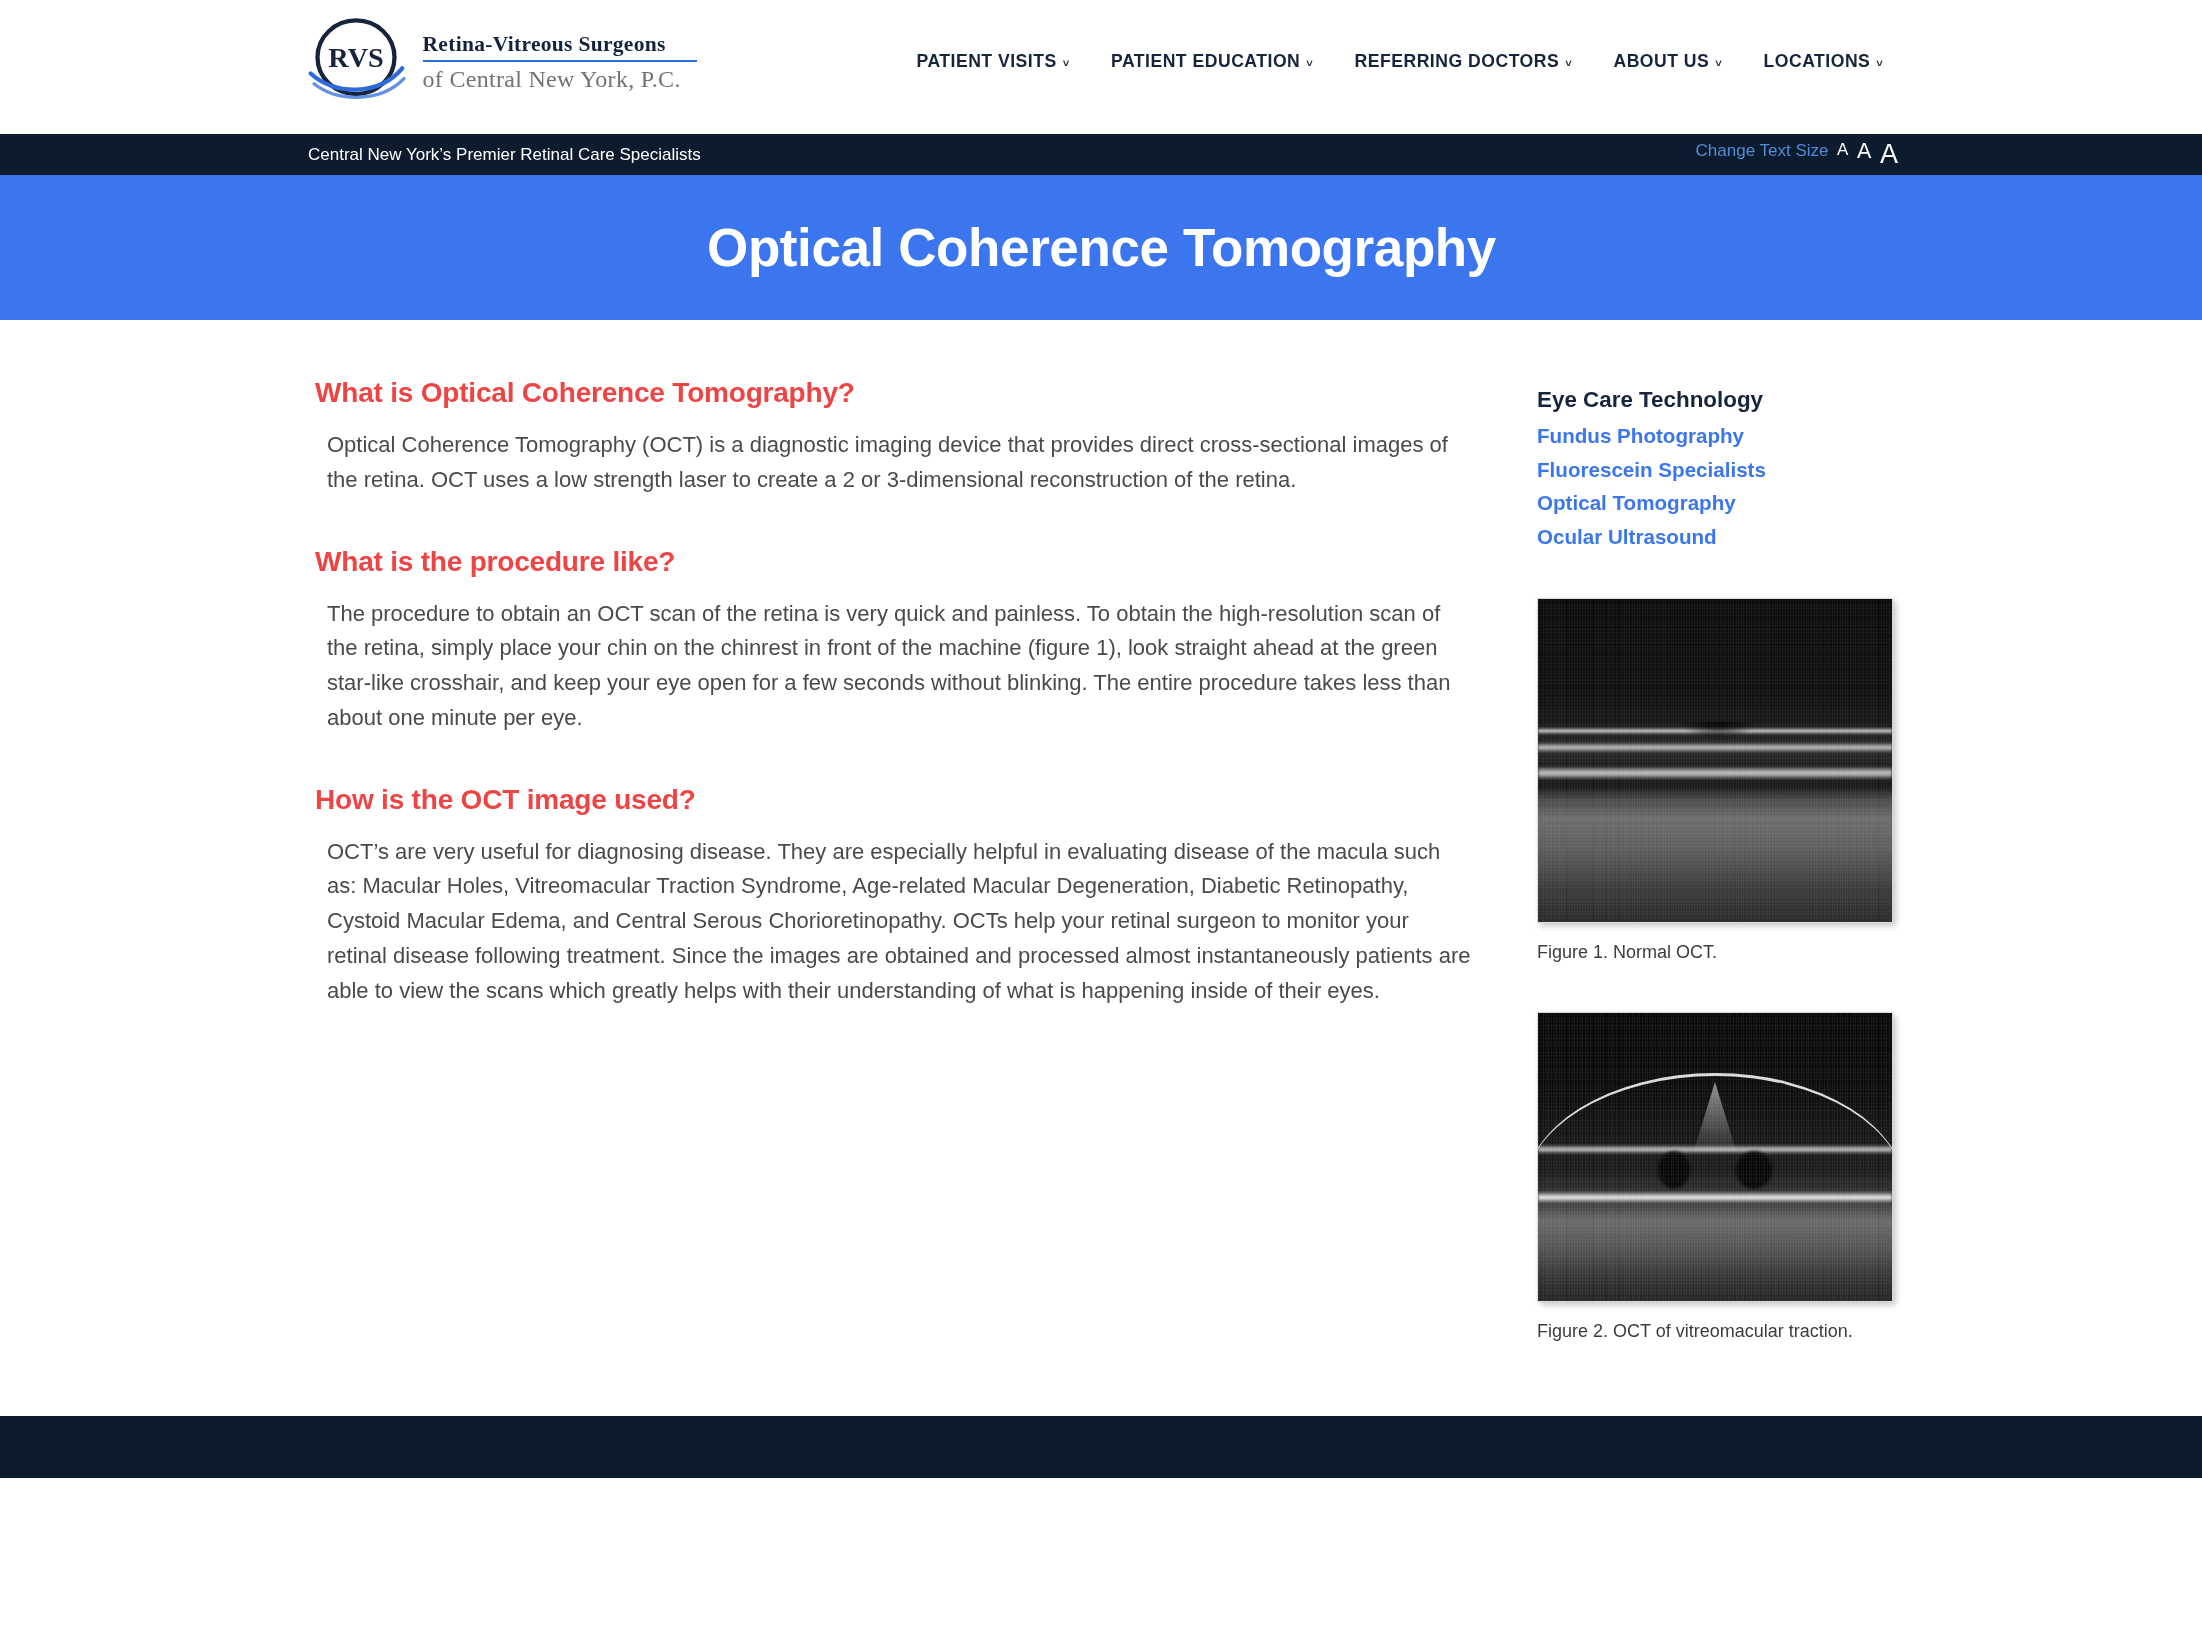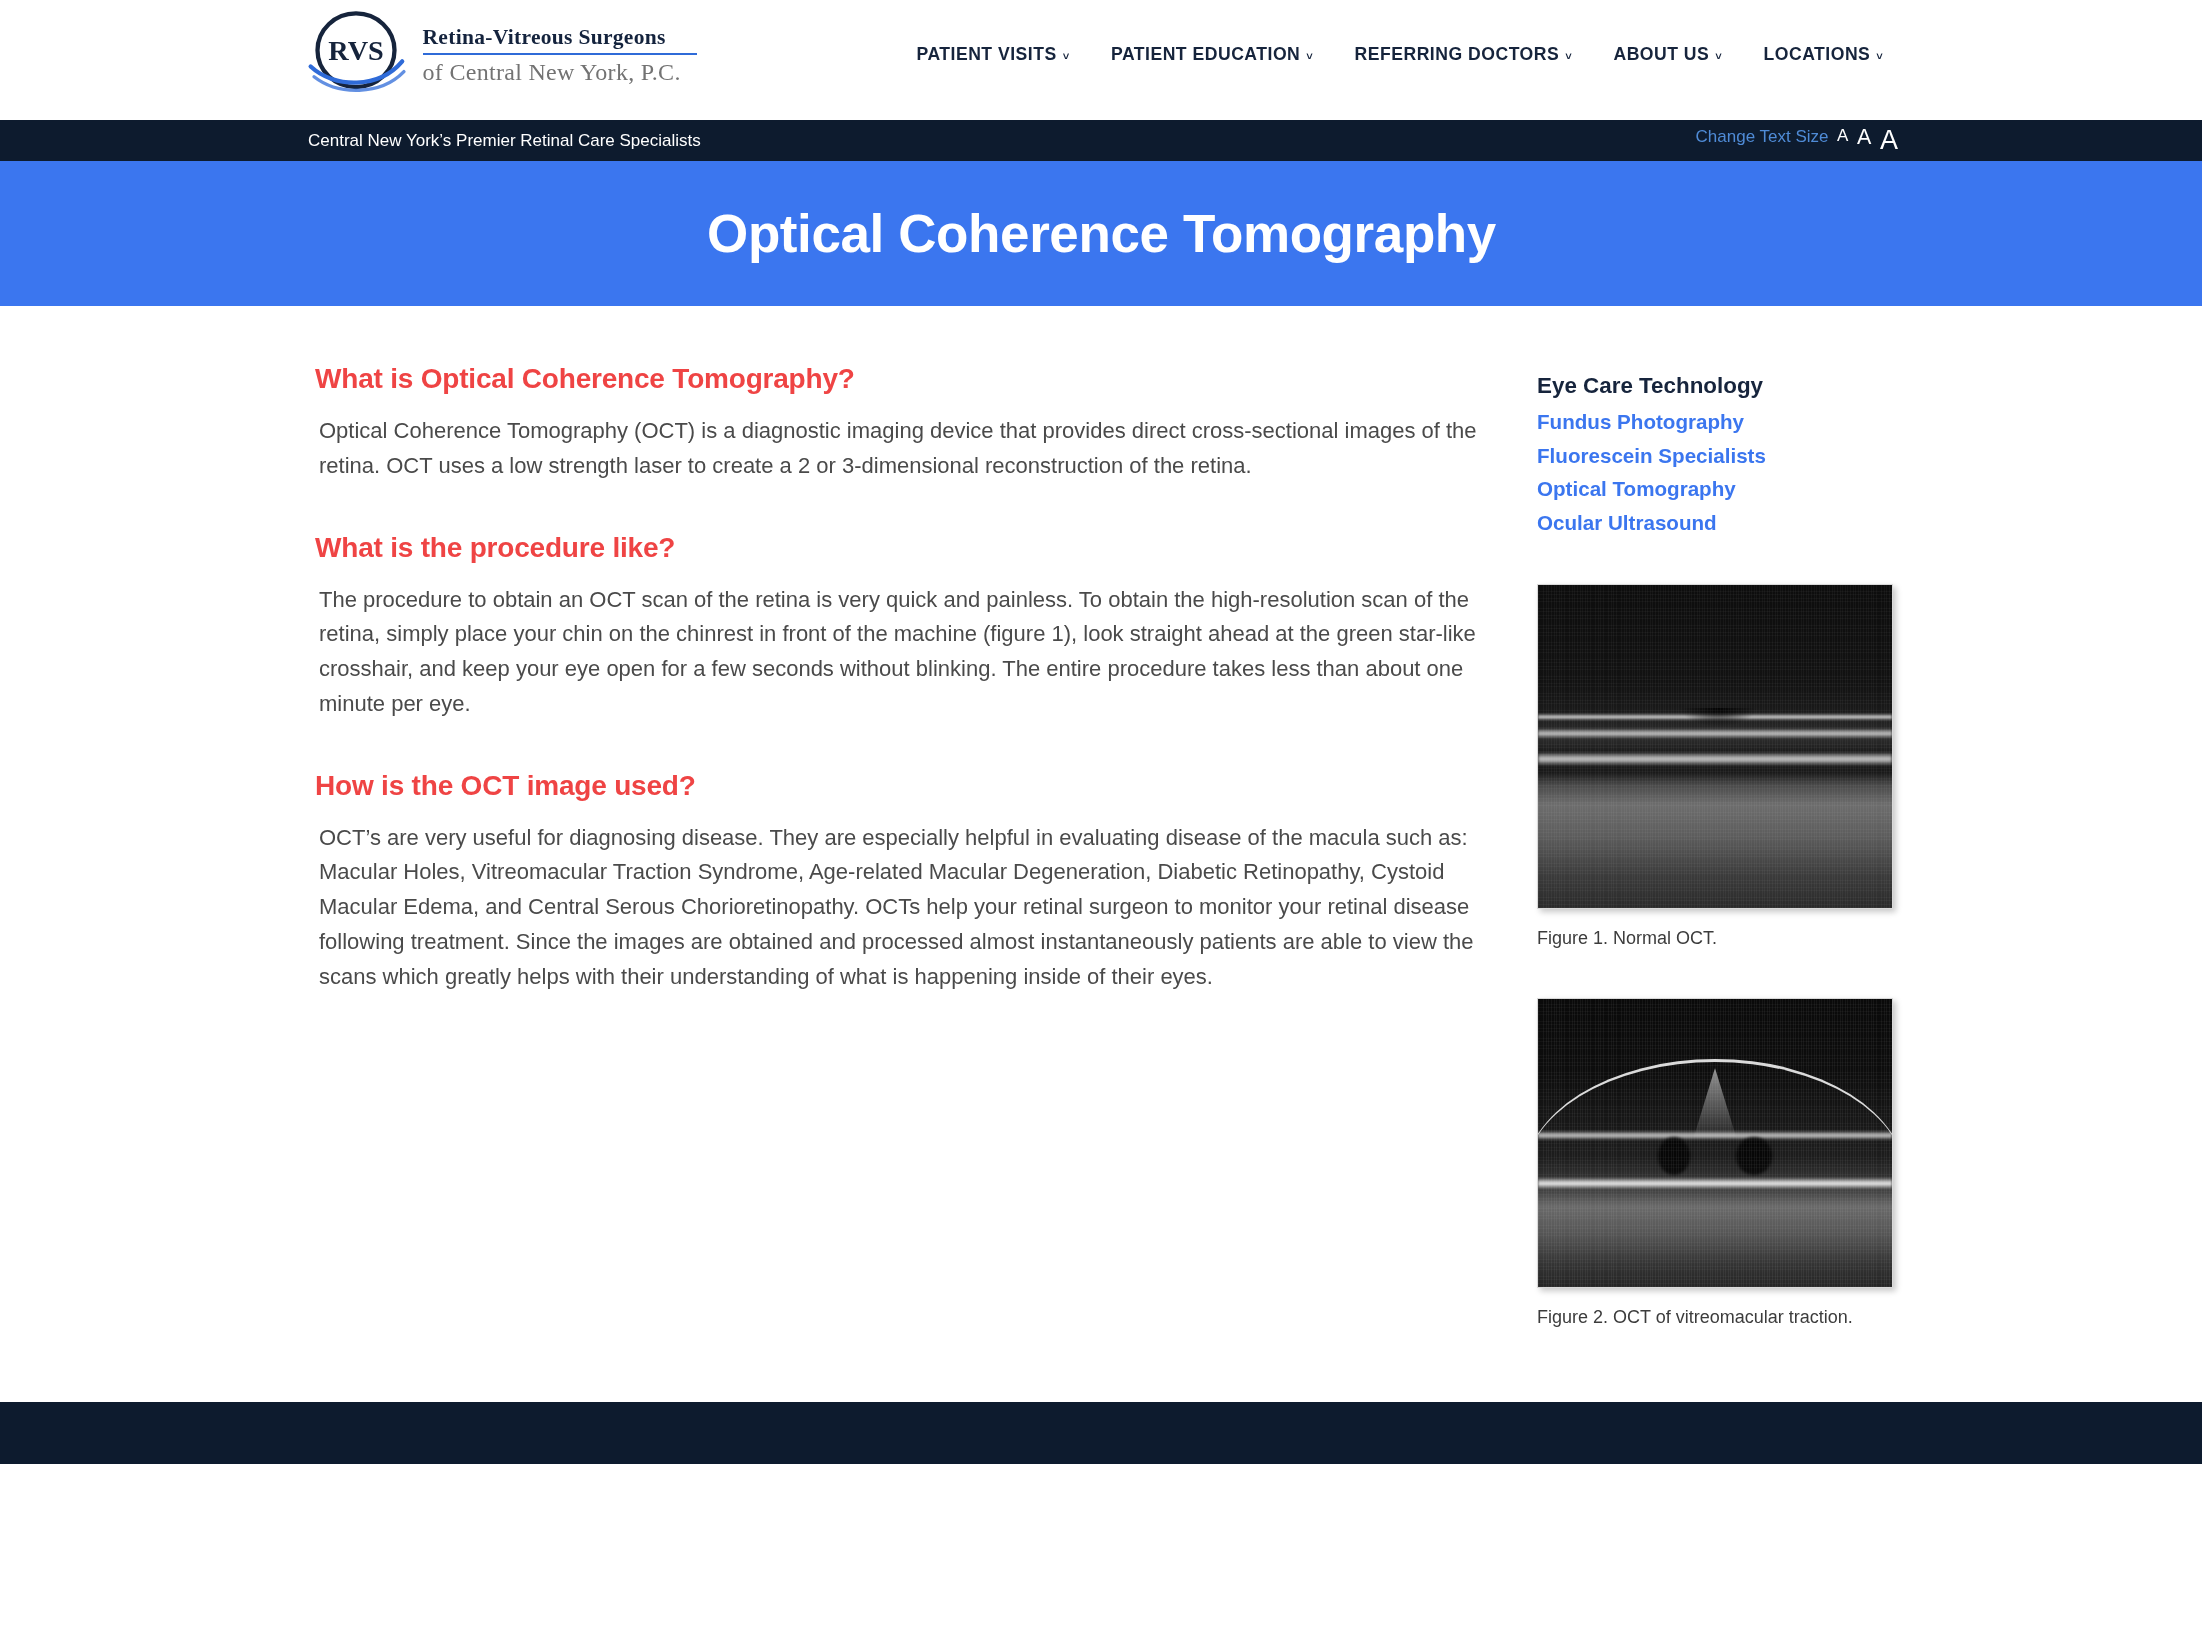--- a/index.html
+++ b/index.html
@@ -7,21 +7,21 @@
     margin: 0;
     padding: 0;
     width: 2203px;
     background: #ffffff;
     font-family: "Liberation Sans", sans-serif;
   }
   body { overflow-x: hidden; }
 
   
   .top-header {
-    height: 120px;
+    height: 134px;
     background: #ffffff;
     display: flex;
     align-items: center;
     padding: 0 0 12px 0;
     position: relative;
   }
   .logo-wrap {
     display: flex;
     align-items: center;
     margin-left: 305px;
@@ -149,21 +149,21 @@
     font-weight: bold;
     color: #ef4444;
     margin: 0 0 19px 0;
     letter-spacing: -0.2px;
   }
   .article h2.spaced { margin-top: 48px; }
   .article p {
     font-size: 22px;
     line-height: 1.58;
     color: #4a4a4a;
-    margin: 4px;
+    margin: 12px;
     max-width: 1179px;
   }
 
   .sidebar {
     width: 413px;
     margin-left: 17px;
     padding-top: 10.3px;
   }
   .sidebar h3 {
     font-size: 22.4px;

